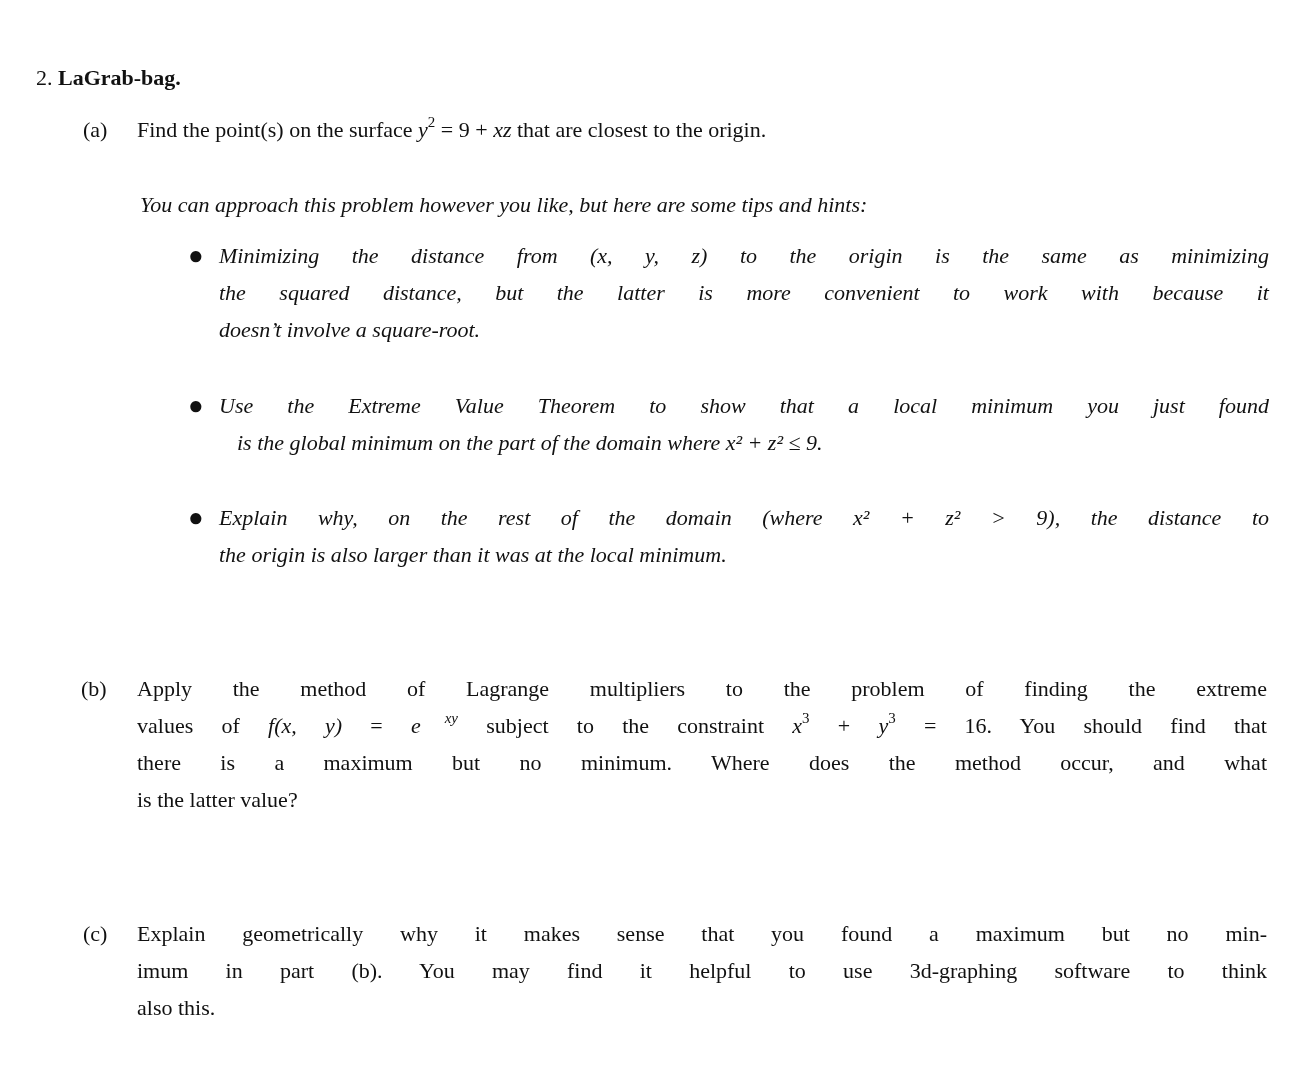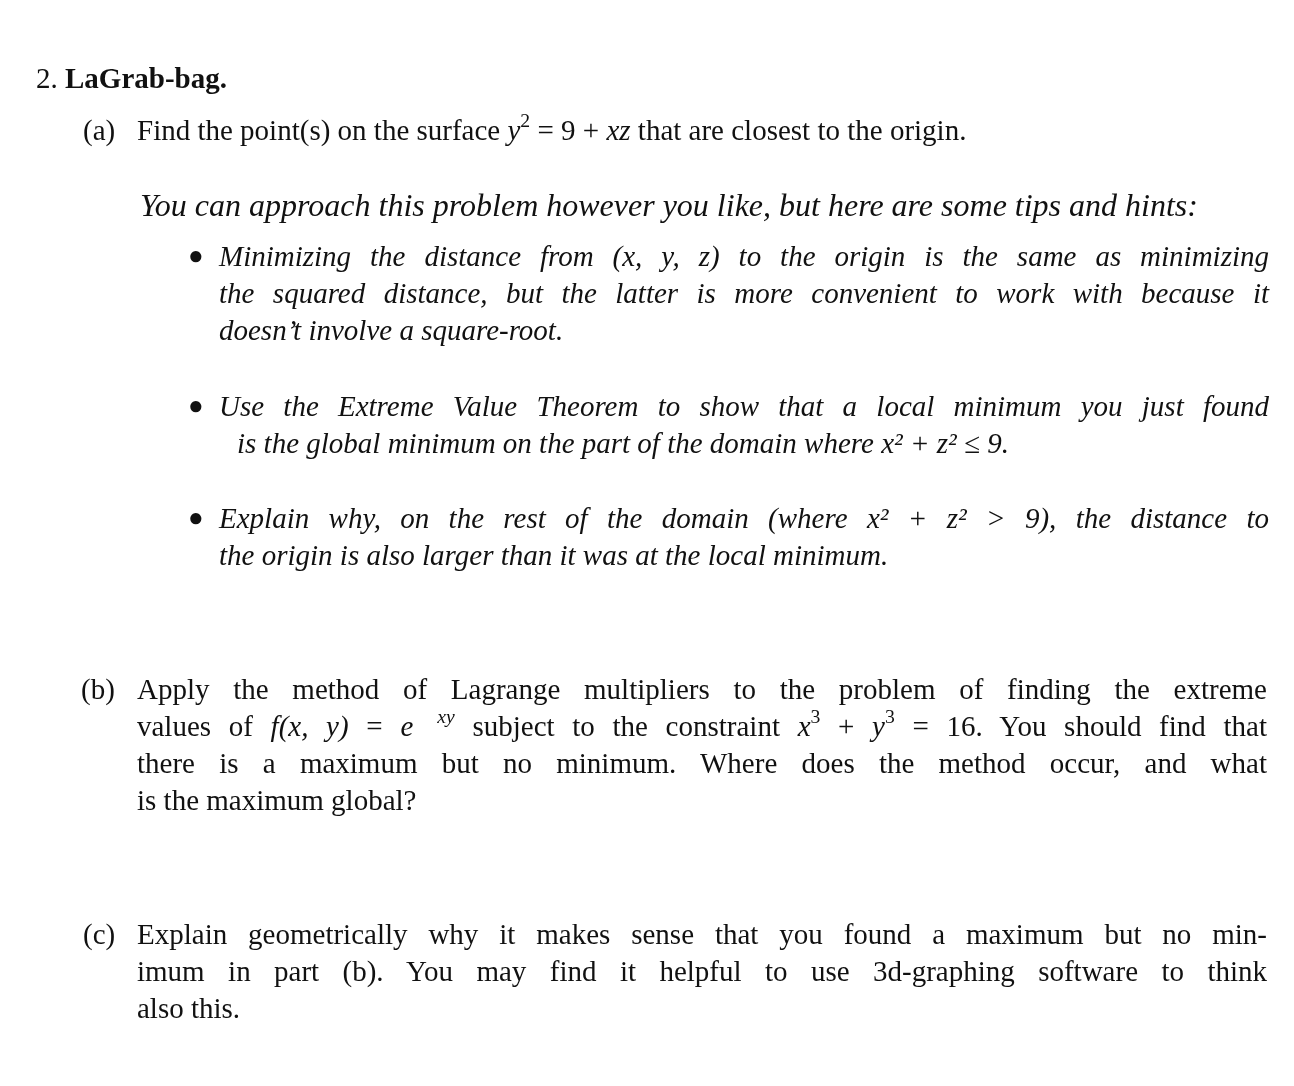--- a/index.html
+++ b/index.html
@@ -1,21 +1,21 @@
 <!DOCTYPE html>
 <html><head>
 <meta charset="utf-8">
 <style>
   html, body { margin: 0; padding: 0; background: #ffffff; }
   body {
     width: 1294px; height: 1086px; position: relative; overflow: hidden;
     font-family: "Liberation Serif", "DejaVu Serif", serif;
     color: #111111;
   }
-  .line { position: absolute; white-space: nowrap; font-size: 29px; line-height: 36px; }
+  .line { position: absolute; white-space: nowrap; font-size: 22px; line-height: 36px; }
   .just { text-align: justify; text-align-last: justify; white-space: normal; }
   .it { font-style: italic; }
   .b { font-weight: bold; }
   .m { font-style: italic; }
   sup { font-size: 0.68em; line-height: 0; position: relative; top: -0.1em; vertical-align: super; font-style: normal; }
   .bullet { position: absolute; font-size: 26px; line-height: 36px; }
 </style>
 </head>
 <body>
 
@@ -25,39 +25,39 @@
 </div>
 
 <div class="line" style="left:83px; top:112px;">(a)</div>
 <div class="line" style="left:137px; top:112px;">
   <span>Find the point(s) on the surface</span>
   <span class="m"><span>y</span><sup>2</sup></span>
   <span><span>= 9 + </span><span class="m">xz</span></span>
   <span>that are closest to the origin.</span>
 </div>
 
-<div class="line it" style="left:140px; top:187px; font-size:32px;">You can approach this problem however you like, but here are some tips and hints:</div>
+<div class="line it" style="left:140px; top:187px; font-size:22px;">You can approach this problem however you like, but here are some tips and hints:</div>
 
 <div class="bullet" style="left:188px; top:238px;">●</div>
 <div class="line it just" style="left:219px; top:238px; width:1050px;">Minimizing the distance from (x, y, z) to the origin is the same as minimizing</div>
 <div class="line it just" style="left:219px; top:275px; width:1050px;">the squared distance, but the latter is more convenient to work with because it</div>
 <div class="line it" style="left:219px; top:312px;">doesn’t involve a square-root.</div>
 
 <div class="bullet" style="left:188px; top:388px;">●</div>
 <div class="line it just" style="left:219px; top:388px; width:1050px;">Use the Extreme Value Theorem to show that a local minimum you just found</div>
 <div class="line it" style="left:219px; top:425px;margin-left:18px;">is the global minimum on the part of the domain where x² + z² ≤ 9.</div>
 
 <div class="bullet" style="left:188px; top:500px;">●</div>
 <div class="line it just" style="left:219px; top:500px; width:1050px;">Explain why, on the rest of the domain (where x² + z² &gt; 9), the distance to</div>
 <div class="line it" style="left:219px; top:537px;">the origin is also larger than it was at the local minimum.</div>
 
 <div class="line" style="left:81px; top:671px;">(b)</div>
 <div class="line just" style="left:137px; top:671px; width:1130px;">Apply the method of Lagrange multipliers to the problem of finding the extreme</div>
 <div class="line just" style="left:137px; top:708px; width:1130px;">
   <span>values of </span><span class="m">f(x, y)</span><span> = </span><span class="m"><span>e</span><sup class="m" style="font-style:italic;margin-left:24px;">xy</sup></span><span> subject to the constraint </span><span class="m"><span>x</span><sup>3</sup></span><span> + </span><span class="m"><span>y</span><sup>3</sup></span><span> = 16. You should find that</span>
 </div>
 <div class="line just" style="left:137px; top:745px; width:1130px;">there is a maximum but no minimum. Where does the method occur, and what</div>
-<div class="line" style="left:137px; top:782px;">is the maximum global?</div>
+<div class="line" style="left:137px; top:782px;">is the latter value?</div>
 
 <div class="line" style="left:83px; top:916px;">(c)</div>
 <div class="line just" style="left:137px; top:916px; width:1130px;">Explain geometrically why it makes sense that you found a maximum but no min-</div>
 <div class="line just" style="left:137px; top:953px; width:1130px;">imum in part (b). You may find it helpful to use 3d-graphing software to think</div>
 <div class="line" style="left:137px; top:990px;">also this.</div>
 
 </body></html>

